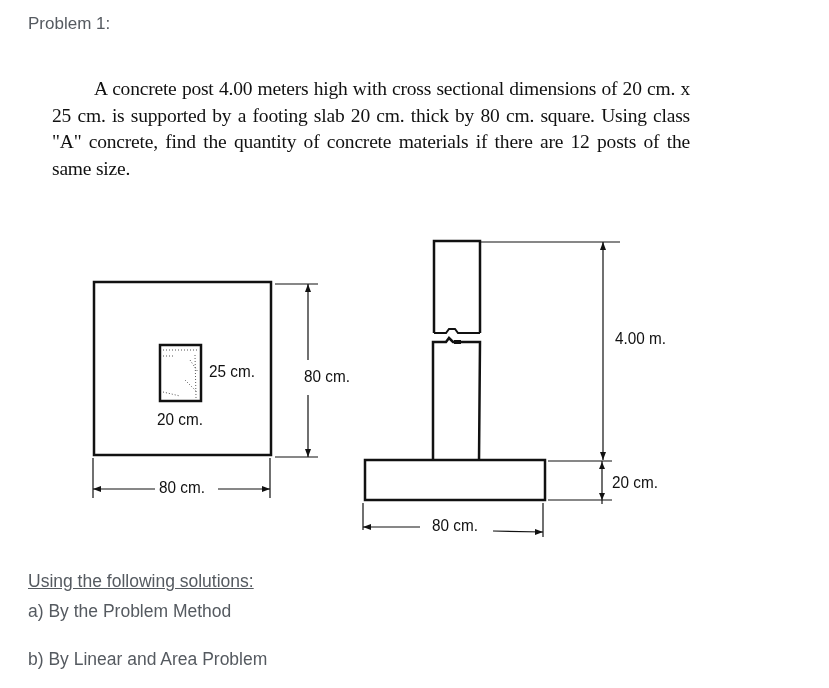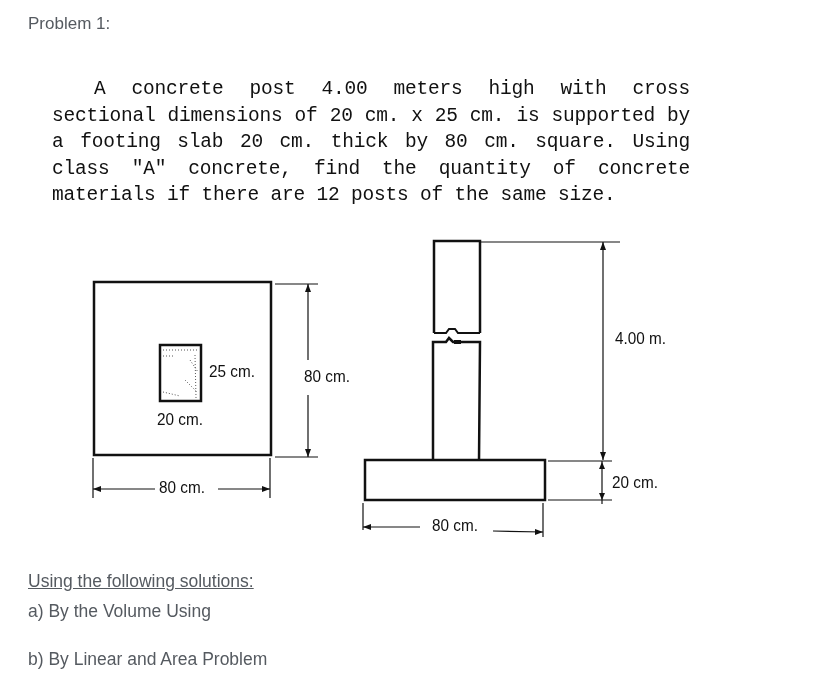--- a/index.html
+++ b/index.html
@@ -1,18 +1,18 @@
 <!DOCTYPE html>
 <html><head>
 <meta charset="utf-8">
 <style>
   html,body{margin:0;padding:0;background:#ffffff;}
   body{width:829px;height:688px;position:relative;overflow:hidden;font-family:"Liberation Sans",sans-serif;}
   .heading{position:absolute;left:28px;top:14px;font-size:17px;color:#555a60;text-align:center;}
-  .problem{position:absolute;left:52px;top:76px;width:638px;font-size:19.5px;line-height:26.5px;color:#111;text-align:justify;font-family:Liberation Mono, monospace;letter-spacing:-0.2px;}
+  .problem{position:absolute;left:52px;top:76px;width:638px;font-size:19.5px;line-height:26.5px;color:#111;text-align:justify;font-family:Liberation Serif, serif;letter-spacing:-0.2px;}
   .problem .indent{display:inline-block;width:42px;}
   .figure{position:absolute;left:0;top:0;width:829px;height:560px;}
   .lbl{position:absolute;font-size:17px;color:#111;font-family:"Liberation Sans",sans-serif;transform:scaleX(0.9);transform-origin:left center;white-space:nowrap;}
   .sol{position:absolute;left:28px;font-size:17.5px;color:#555a60;}
 </style>
 </head>
 <body>
 
 <div class="heading">Problem 1:</div>
 
@@ -79,14 +79,14 @@
 <div class="lbl" style="left:209px;top:362px;">25 cm.</div>
 <div class="lbl" style="left:157px;top:410px;">20 cm.</div>
 <div class="lbl" style="left:304px;top:367px;">80 cm.</div>
 <div class="lbl" style="left:159px;top:478px;">80 cm.</div>
 
 <div class="lbl" style="left:615px;top:329px;">4.00 m.</div>
 <div class="lbl" style="left:612px;top:473px;">20 cm.</div>
 <div class="lbl" style="left:432px;top:516px;">80 cm.</div>
 
 <div class="sol" style="top:571px;text-decoration:underline;">Using the following solutions:</div>
-<div class="sol" style="top:601px;">a)  By the Volume Using</div>
+<div class="sol" style="top:601px;">a)  By the Problem Method</div>
 <div class="sol" style="top:649px;">b)  By Linear and Area Problem</div>
 
 </body></html>

